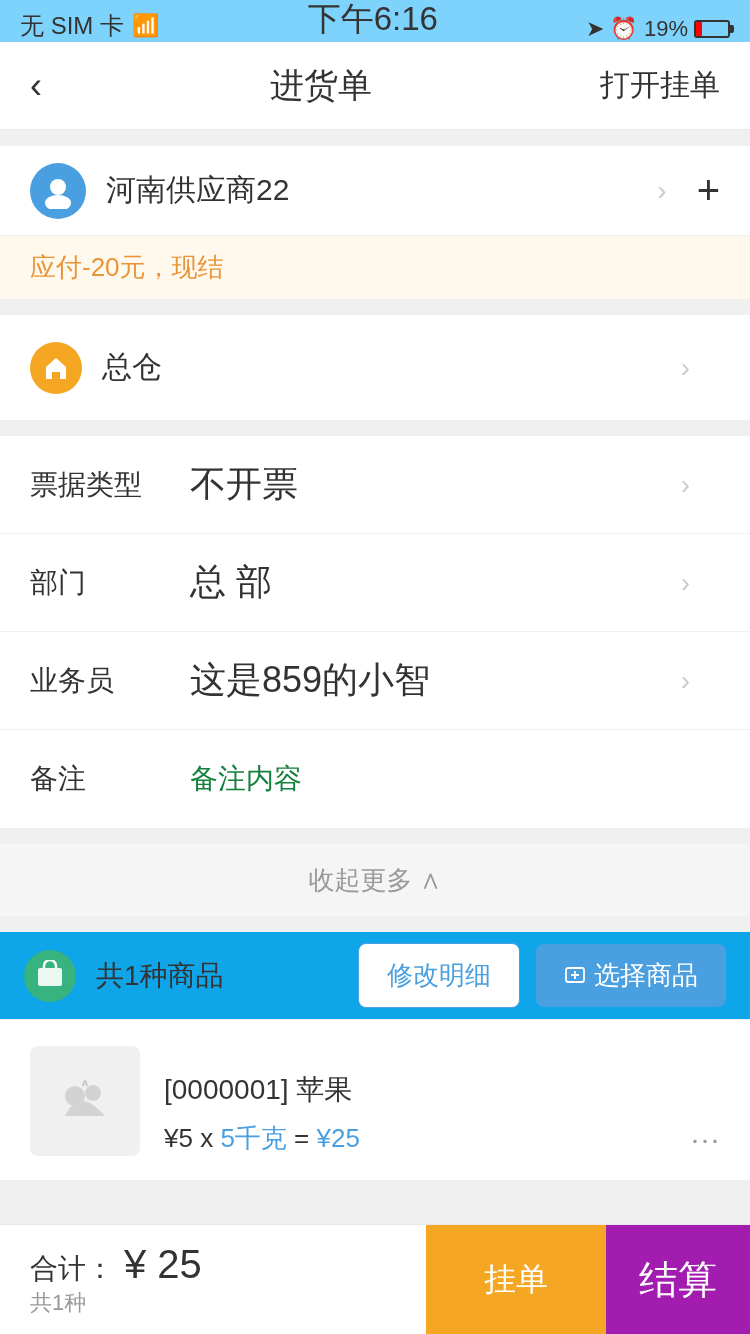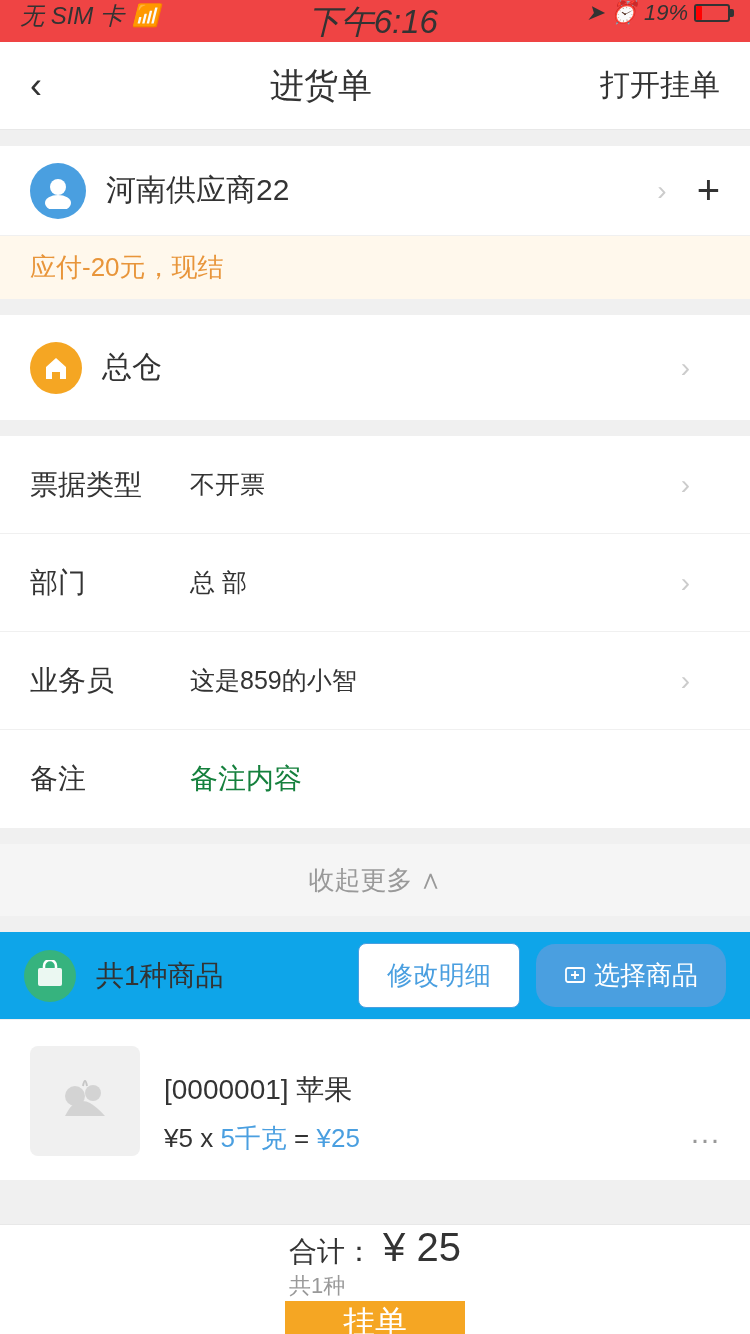--- a/index.html
+++ b/index.html
@@ -9,28 +9,27 @@
       min-height: 1334px;
       font-family: -apple-system, "PingFang SC", "Helvetica Neue", sans-serif;
       background: #f0f0f0;
       font-size: 28px;
       color: #333;
     }
 
     
     .status-bar {
       height: 42px;
-      background: #ef4444;
-      display: flex;
-      align-items: flex-start;
+      background: #7dd3fc;
+      display: flex;
+      align-items: flex-end;
       justify-content: space-between;
       padding: 0 20px;
       font-size: 24px;
       color: #333;
-      font-style: italic;
     }
     .status-left { display: flex; align-items: center; gap: 8px; }
     .status-center { font-size: 33px; font-weight: 500; }
     .status-right { display: flex; align-items: center; gap: 6px; font-size: 22px; }
     .battery-icon {
       width: 36px; height: 18px;
       border: 2px solid #333;
       border-radius: 3px;
       position: relative;
       display: flex; align-items: center;
@@ -139,21 +138,21 @@
       border-bottom: 1px solid #f0f0f0;
     }
     .form-label {
       font-size: 28px;
       color: #333;
       width: 140px;
       flex-shrink: 0;
     }
     .form-value {
       flex: 1;
-      font-size: 25px;
+      font-size: 36px;
       color: #333;
       padding-left: 20px;
     }
     .form-placeholder {
       flex: 1;
       font-size: 28px;
       color: #15803d;
       padding-left: 20px;
     }
     .form-row:last-child { border-bottom: none; }
@@ -193,21 +192,21 @@
       background: #fff;
       border-radius: 8px;
       padding: 14px 28px;
       font-size: 26px;
       margin-right: 16px;
     }
     .btn-blue {
       background: #4a9fe0;
       color: #fff;
       border: none;
-      border-radius: 19px;
+      border-radius: 8px;
       padding: 14px 28px;
       font-size: 26px;
       display: flex; align-items: center; gap: 8px;
     }
 
     
     .product-item {
       background: #fff;
       display: flex;
       align-items: flex-end;
@@ -232,21 +231,20 @@
     
     .footer {
       position: fixed;
       bottom: 0;
       width: 750px;
       height: 110px;
       display: flex;
       align-items: center;
       background: #fff;
       border-top: 1px solid #e8e8e8;
-      flex-direction: column;
     }
     .footer-total {
       flex: 1;
       padding: 0 30px;
     }
     .footer-total-label { font-size: 28px; color: #333; display: flex; align-items: baseline; gap: 10px; }
     .footer-total-amount { font-size: 40px; color: #333; font-weight: 500; }
     .footer-total-sub { font-size: 22px; color: #999; }
     .btn-hang {
       width: 180px;

